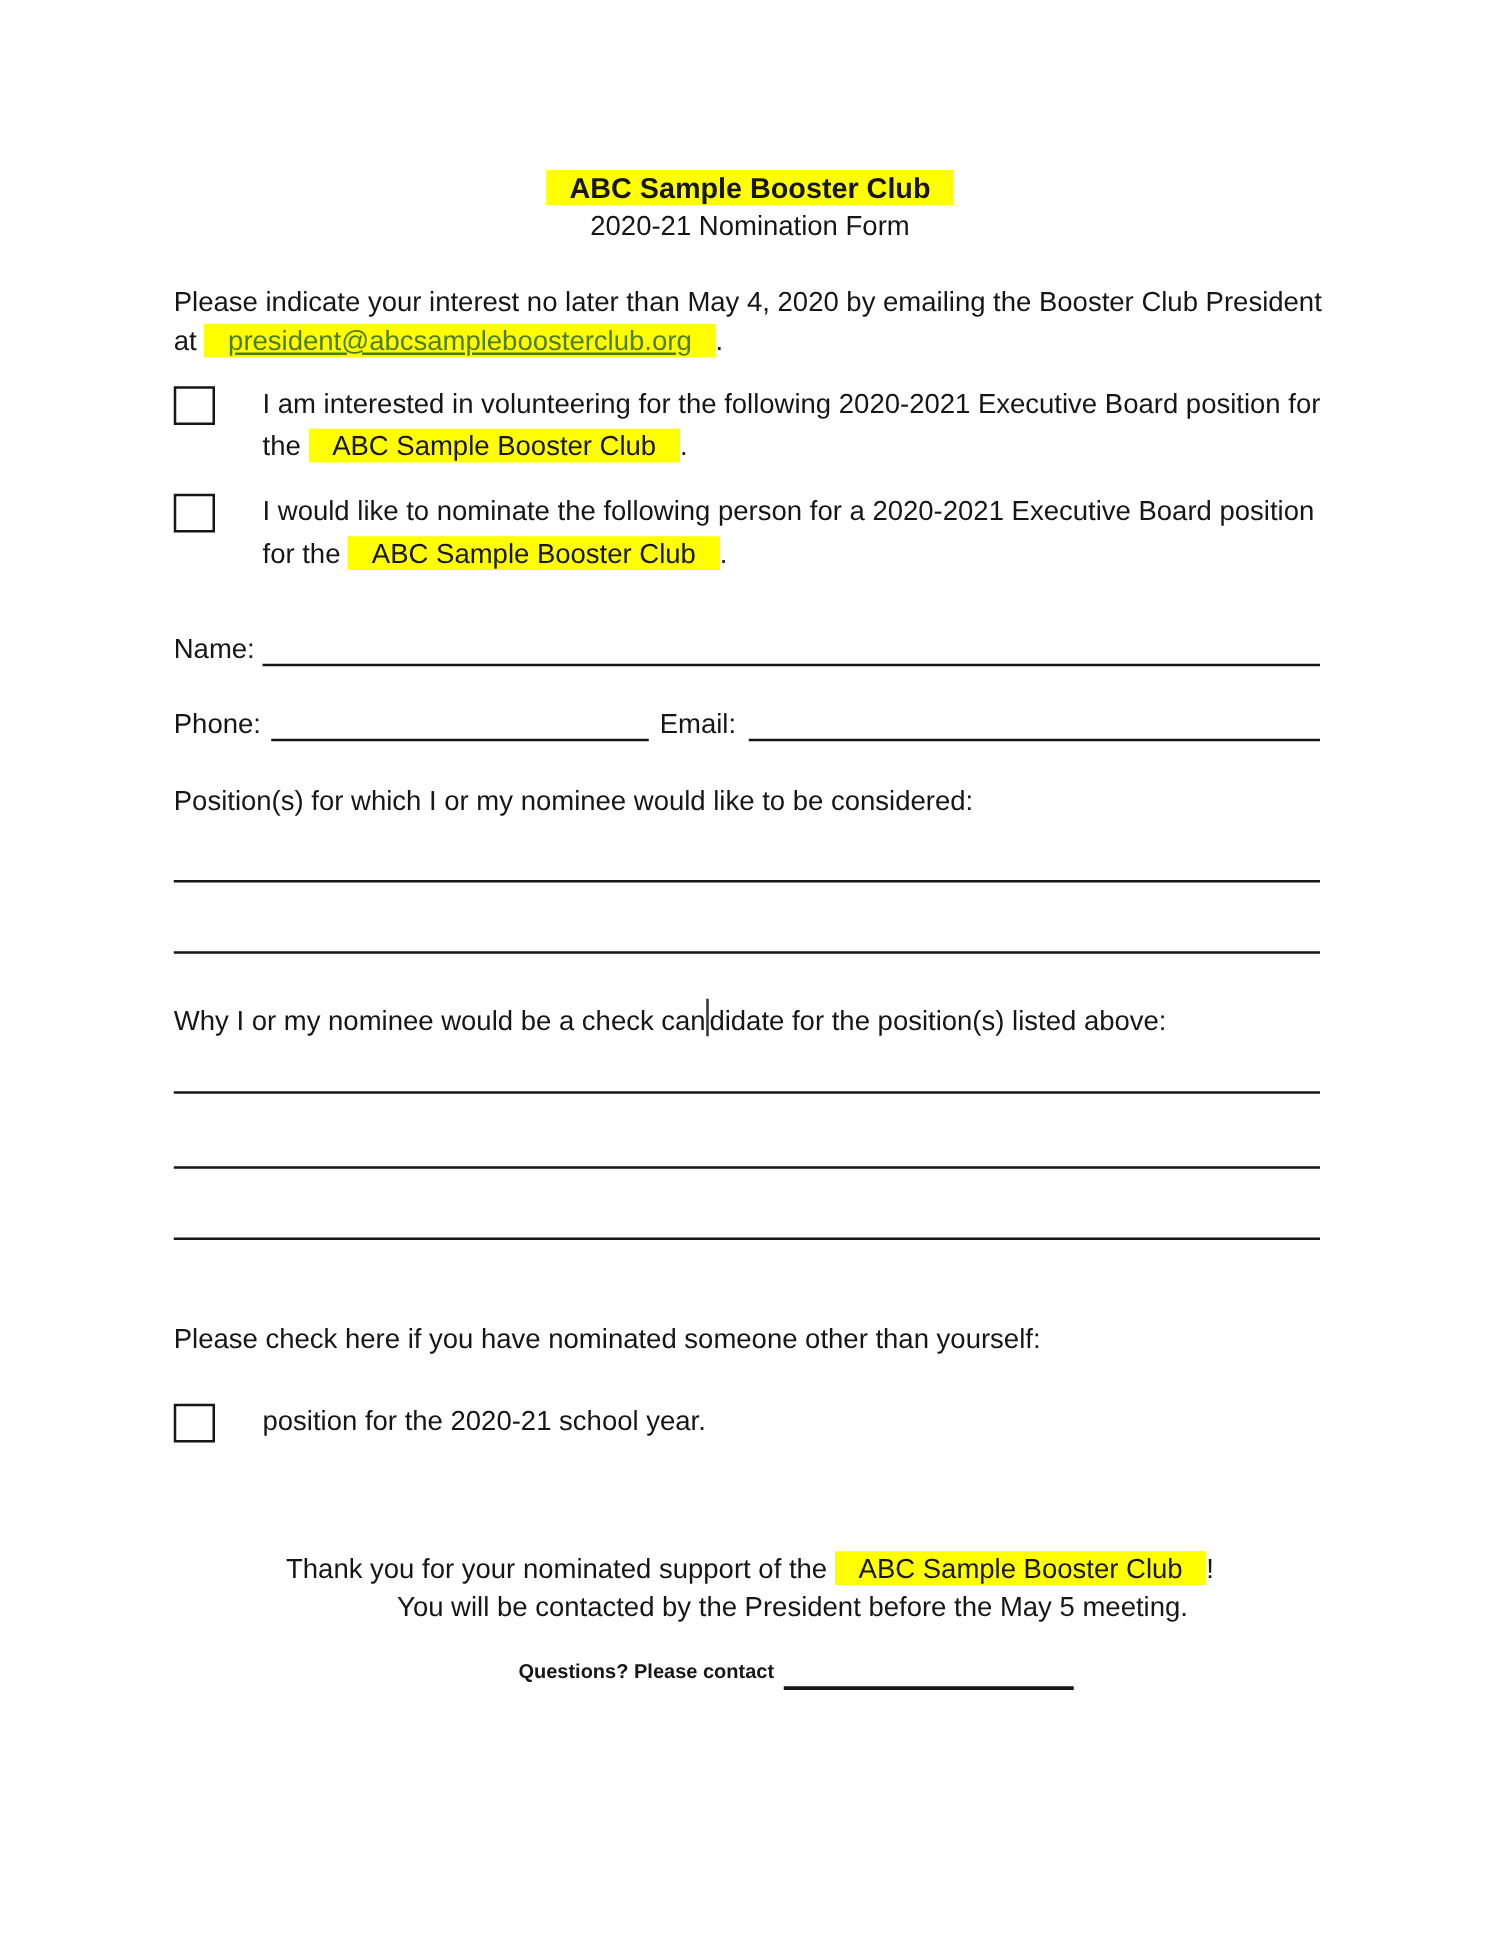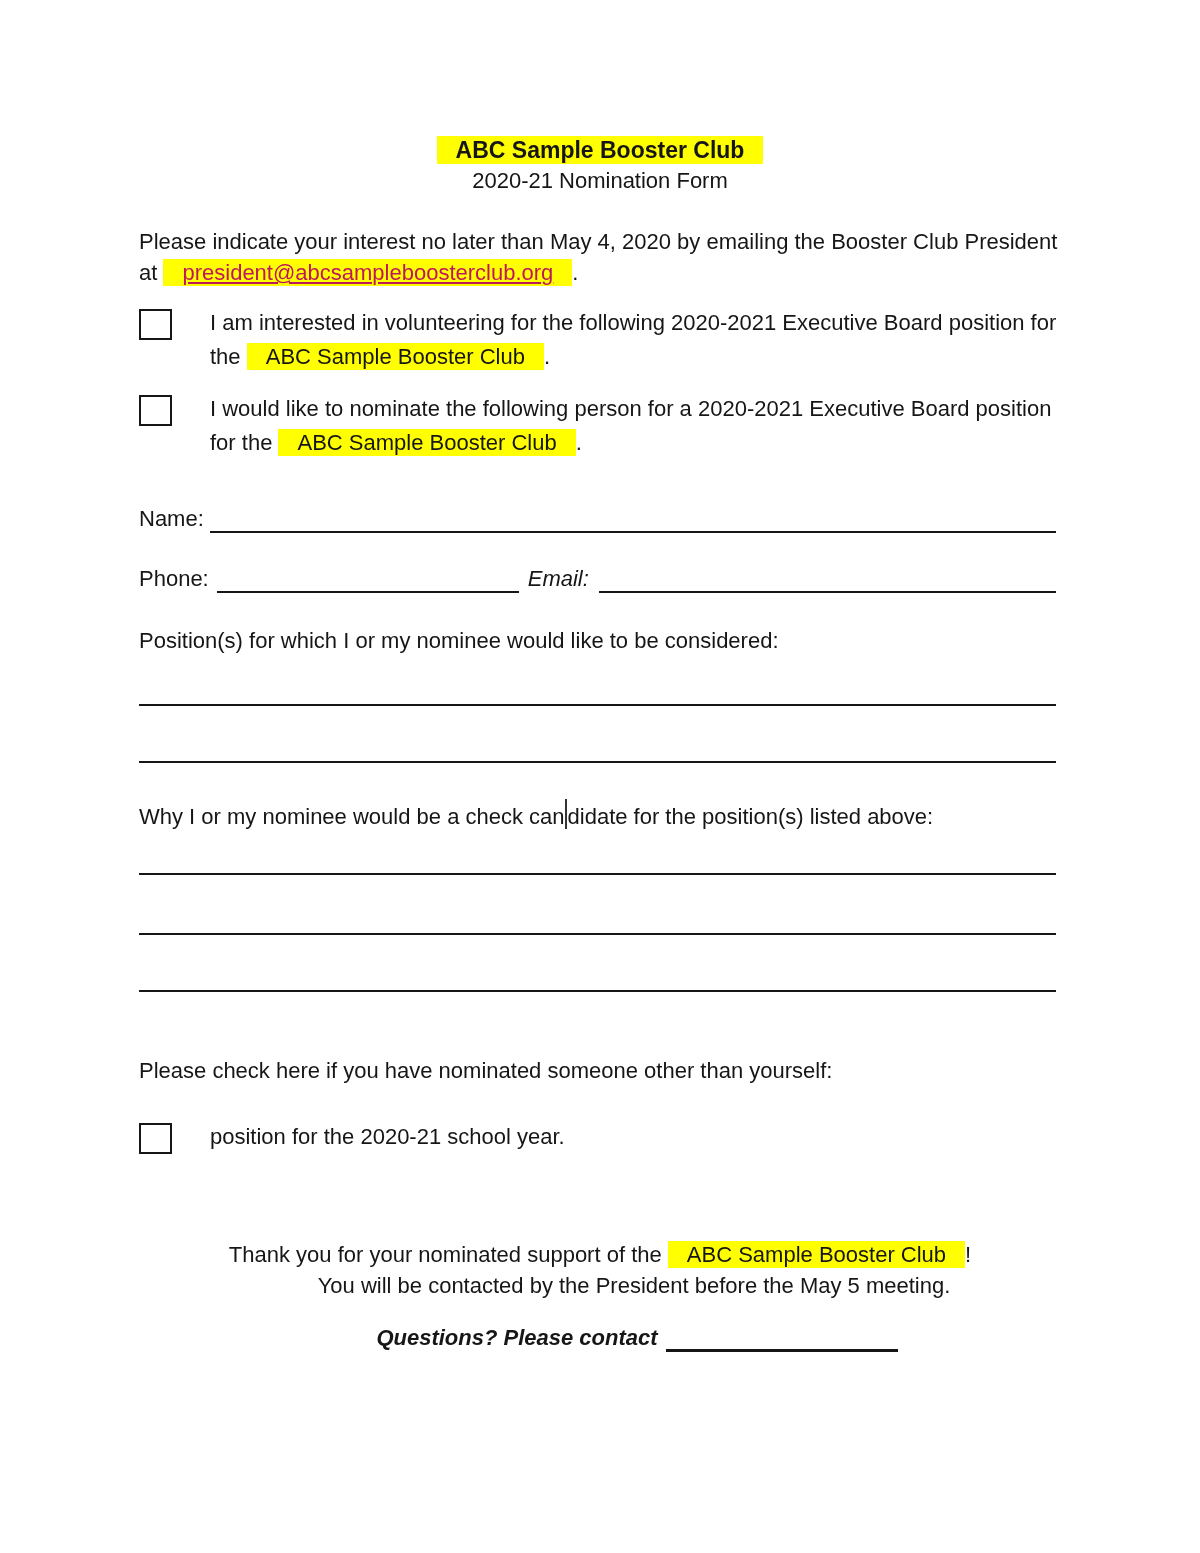--- a/index.html
+++ b/index.html
@@ -41,21 +41,21 @@
   .check-text .tline { line-height: 34px; }
 
   
   .field-row { display: flex; align-items: flex-end; height: 30px; }
   .label { line-height: 28px; flex: 0 0 auto; }
   .blank { border-bottom: 2.5px solid #161616; height: 28px; }
   .grow { flex: 1 1 auto; }
   .blank-phone { width: 302px; margin-left: 8px; flex: 0 0 auto; }
   .blank-name { margin-left: 6px; }
   .blank-email { margin-left: 10px; }
-  .email-label { margin-left: 9px; font-style: italic; }
+  .email-label { margin-left: 9px; }
 
   
   .rule {
     left: 139px; width: 917px; height: 0;
     border-top: 2.5px solid #161616;
   }
 
   
   .caret {
     display: inline-block;
@@ -64,24 +64,24 @@
     vertical-align: -5px;
     margin: 0 1px 0 0;
   }
 
   
   .closing { left: 0; width: 1200px; text-align: center; }
   .closing .tline { line-height: 31px; }
   .shift-right { position: relative; left: 34px; text-align: right; }
   .questions-row { left: 0; width: 1200px; display: flex; justify-content: center; }
   .questions-inner { position: relative; left: 37px; display: flex; align-items: flex-end; }
-  .questions-text { font-style: italic; font-weight: bold; font-size: 22px; line-height: 28px; }
+  .questions-text { font-weight: bold; font-size: 16px; line-height: 28px; }
   .blank-questions { width: 232px; border-bottom: 3px solid #161616; height: 26px; margin-left: 8px; }
 
-  a.email-link { color: #be185d; text-decoration: underline; }
+  a.email-link { color: #4d7c0f; text-decoration: underline; }
 </style>
 </head>
 <body>
 
 <div class="page">
 
   <div class="abs header">
     <div class="title-line"><span class="hl">ABC Sample Booster Club</span></div>
     <div class="subtitle-line">2020-21 Nomination Form</div>
   </div>

